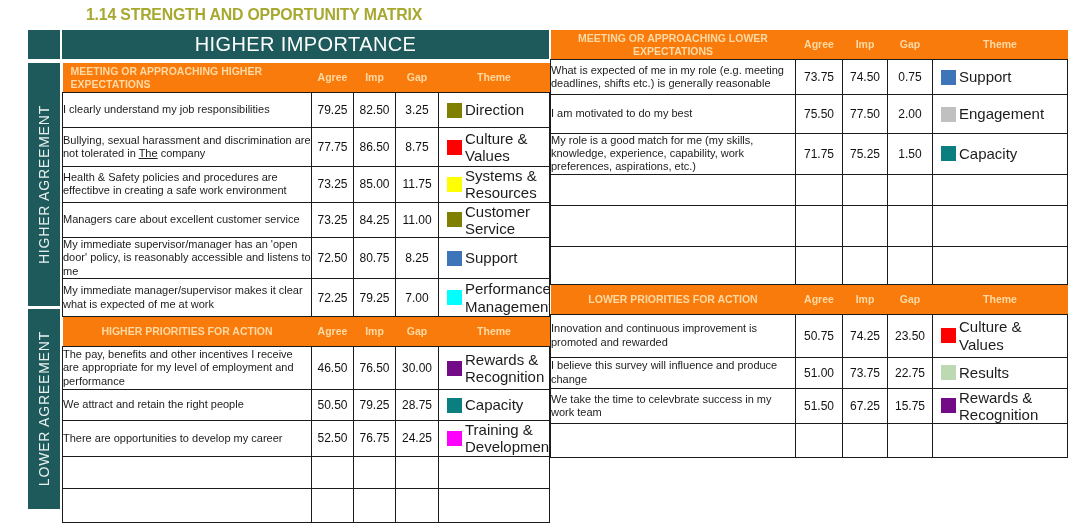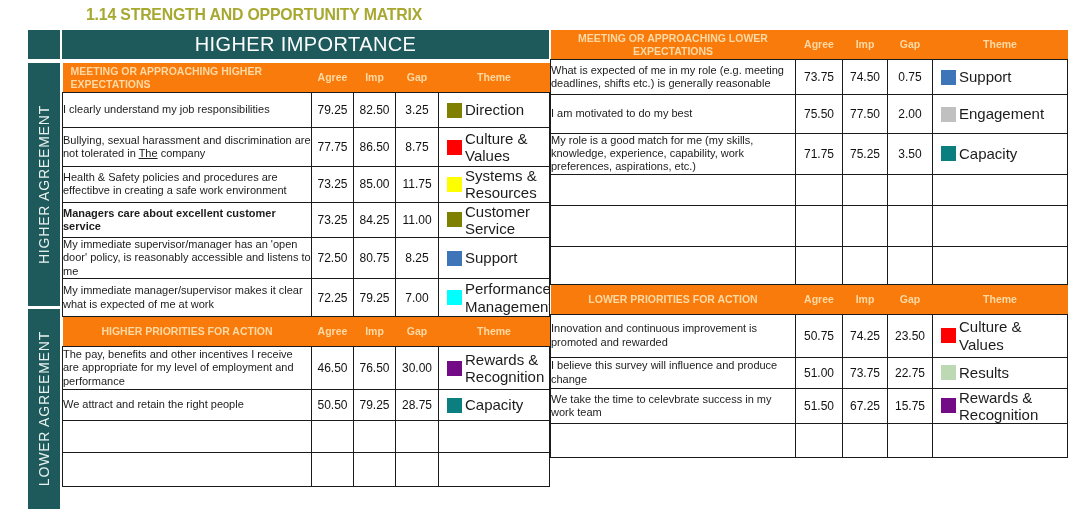--- a/index.html
+++ b/index.html
@@ -20,21 +20,21 @@
   .half-right{left:550px;width:517px;}
 
   .imp-header{height:29px;display:flex;align-items:center;justify-content:center;color:#FDFEFE;font-size:20px;letter-spacing:0.4px;margin-bottom:4px;}
 
   table.qtable{border-collapse:collapse;table-layout:fixed;width:100%;}
   table.qtable td{border:1px solid #1b1b1b;padding:0;overflow:hidden;}
   tr.orange td{background:#F87B0C;border:none;color:#FFD9A3;font-size:10.5px;font-weight:bold;height:27px;text-align:center;vertical-align:middle;line-height:1.15;padding:1px 4px;}
   tr.orange td.al{text-align:left;padding-left:8px;}
 
   td.stmt{font-size:11px;color:#1c1c1c;padding:2px 6px;line-height:1.2;vertical-align:middle;text-align:left;background:#fff;}
-  td.stmt.bold{font-weight:bold;}
+  td.stmt.bold{font-weight:normal;}
   td.stmt .u{text-decoration:underline;}
   td.num{text-align:center;vertical-align:middle;font-size:12px;color:#111;background:#fff;}
   td.theme-td{background:#fff;vertical-align:middle;}
   .theme-wrap{display:flex;align-items:center;width:100%;}
   .swatch{width:15px;height:15px;margin-left:8px;flex:0 0 15px;}
   .theme-label{flex:1;text-align:left;font-size:15px;color:#1c1c1c;line-height:1.15;padding:0 3px;}
 </style>
 </head>
 <body>
 
@@ -170,20 +170,32 @@
           <td class="num">50.50</td>
           <td class="num">79.25</td>
           <td class="num">28.75</td>
           <td class="theme-td">
             <div class="theme-wrap">
               <span class="swatch" style="background: rgb(11, 127, 127);"></span>
               <span class="theme-label">Capacity</span>
             </div>
           </td>
         </tr>
+        <tr style="height: 35px;">
+          <td class="stmt">There are opportunities to develop my career</td>
+          <td class="num">52.50</td>
+          <td class="num">76.75</td>
+          <td class="num">24.25</td>
+          <td class="theme-td">
+            <div class="theme-wrap">
+              <span class="swatch" style="background: rgb(255, 0, 255);"></span>
+              <span class="theme-label">Training &amp; Development</span>
+            </div>
+          </td>
+        </tr>
         <tr style="height: 32px;">
           <td class="stmt"></td>
           <td class="num"></td>
           <td class="num"></td>
           <td class="num"></td>
           <td class="theme-td"></td>
         </tr>
         <tr style="height: 34px;">
           <td class="stmt"></td>
           <td class="num"></td>
@@ -235,21 +247,21 @@
             <div class="theme-wrap">
               <span class="swatch" style="background: rgb(192, 192, 192);"></span>
               <span class="theme-label">Engagement</span>
             </div>
           </td>
         </tr>
         <tr style="height: 33px;">
           <td class="stmt">My role is a good match for me (my skills, knowledge, experience, capability, work preferences, aspirations, etc.)</td>
           <td class="num">71.75</td>
           <td class="num">75.25</td>
-          <td class="num">3.50</td>
+          <td class="num">1.50</td>
           <td class="theme-td">
             <div class="theme-wrap">
               <span class="swatch" style="background: rgb(11, 127, 127);"></span>
               <span class="theme-label">Capacity</span>
             </div>
           </td>
         </tr>
         <tr style="height: 31px;">
           <td class="stmt"></td>
           <td class="num"></td>

